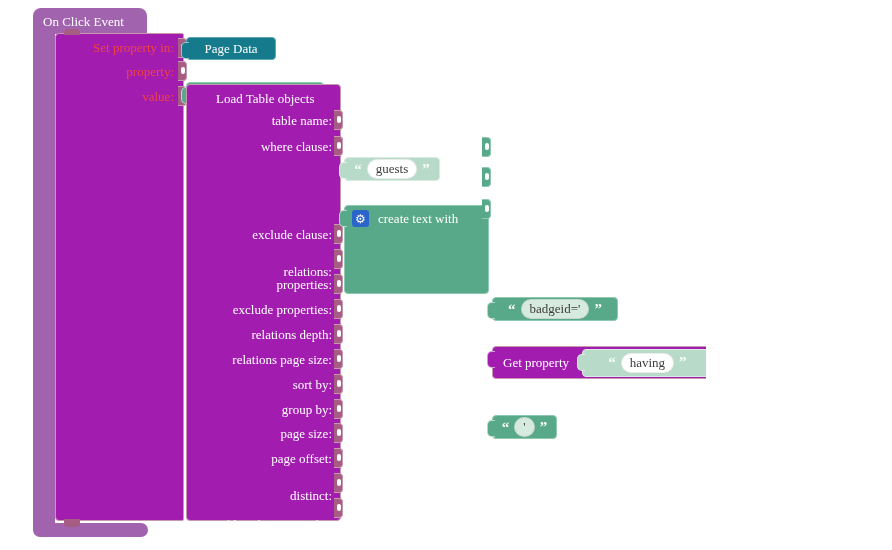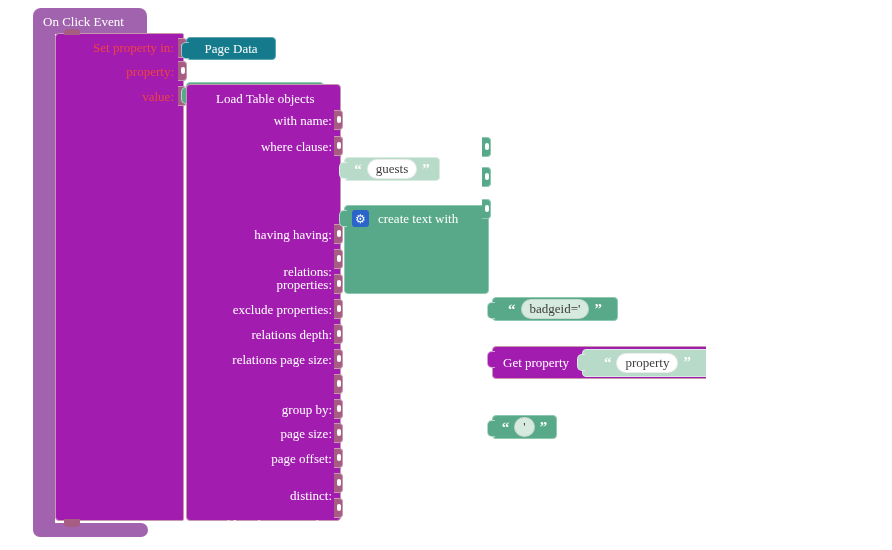--- a/index.html
+++ b/index.html
@@ -82,28 +82,29 @@
 
   <div class="abs green blk flexblk tabbed" style="left:186px; top:59px; width:138px; height:25px; gap:5px; padding:0 8px; justify-content:center;">
     <span class="quote">“</span>
     <span class="field mint">guestObject</span>
     <span class="quote">”</span>
   </div>
 
   <div class="abs maroon blk" style="left:186px; top:84px; width:155px; height:437px;"></div>
   <div class="abs wlbl" style="left:194px; top:90px;margin-left:22px;">Load Table objects</div>
 
-  <div class="rowlbl" style="top:113px;">with name:</div>
+  <div class="rowlbl" style="top:113px;">table name:</div>
   <div class="rowlbl" style="top:139px;">where clause:</div>
-  <div class="rowlbl" style="top:227px;">having having:</div>
+  <div class="rowlbl" style="top:227px;">exclude clause:</div>
   <div class="rowlbl" style="top:264px;">relations:</div>
   <div class="rowlbl" style="top:302px;">exclude properties:</div>
   <div class="rowlbl" style="top:277px;">properties:</div>
   <div class="rowlbl" style="top:327px;">relations depth:</div>
   <div class="rowlbl" style="top:352px;">relations page size:</div>
+  <div class="rowlbl" style="top:377px;">sort by:</div>
   <div class="rowlbl" style="top:402px;">group by:</div>
   <div class="rowlbl" style="top:426px;">page size:</div>
   <div class="rowlbl" style="top:451px;">page offset:</div>
   <div class="rowlbl" style="top:488px;">distinct:</div>
   <div class="rowlbl" style="top:501px;margin-top:16px;">file reference prefix:</div>
 
   <div class="socket m" style="left:334px; top:110px;"></div>
   <div class="socket m" style="left:334px; top:136px;"></div>
   <div class="socket m" style="left:334px; top:224px;"></div>
   <div class="socket m" style="left:334px; top:249px;"></div>
@@ -137,21 +138,21 @@
   <div class="abs green blk flexblk tabbed" style="left:492px; top:136px; width:126px; height:24px; gap:5px; padding:0 8px; justify-content:center;">
     <span class="quote">“</span>
     <span class="field mint">badgeid='</span>
     <span class="quote">”</span>
   </div>
 
   <div class="abs maroon blk flexblk tabbed" style="left:492px; top:161px; width:363px; height:33px; padding:0 10px; justify-content:space-between;">
     <span class="wlbl">Get property</span>
     <span class="pastel blk flexblk tabbed" style="width:128px; height:26px; gap:5px; justify-content:center;">
       <span class="quote">“</span>
-      <span class="field">property</span>
+      <span class="field">having</span>
       <span class="quote">”</span>
     </span>
     <span class="wlbl">of</span>
     <span class="teal blk flexblk tabbed" style="width:92px; height:26px; justify-content:center;">
       <span class="wlbl">Page Data</span>
     </span>
   </div>
 
   <div class="abs green blk flexblk tabbed" style="left:492px; top:197px; width:65px; height:24px; gap:5px; padding:0 8px; justify-content:center;">
     <span class="quote">“</span>

